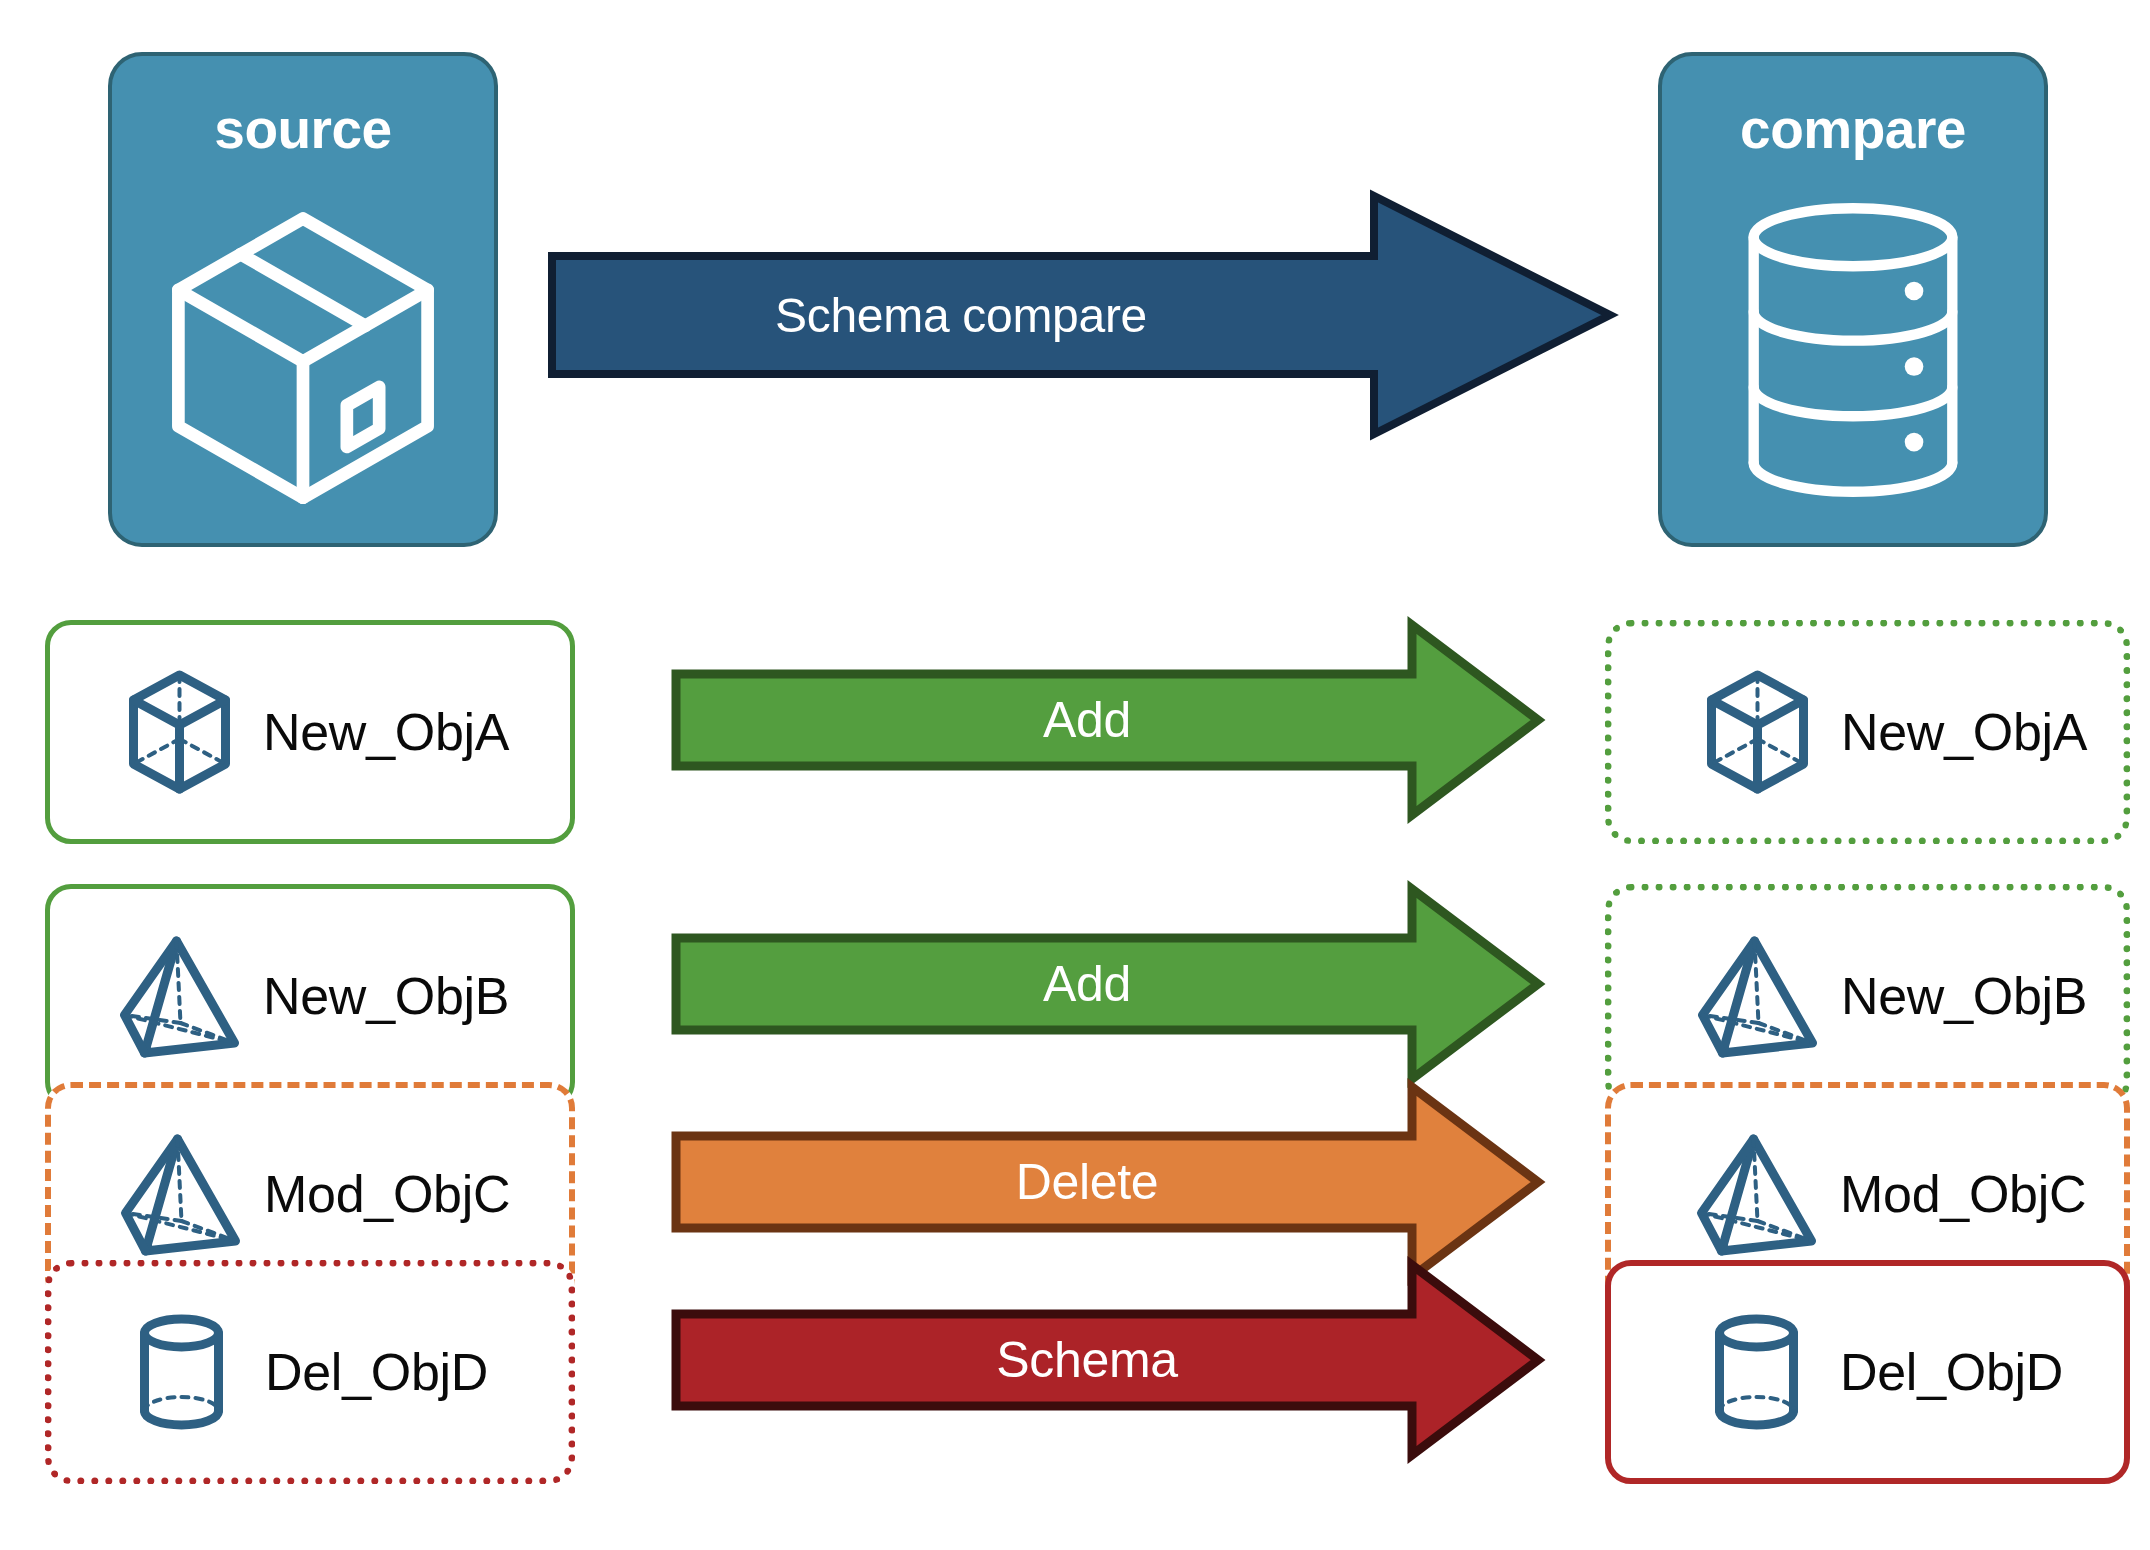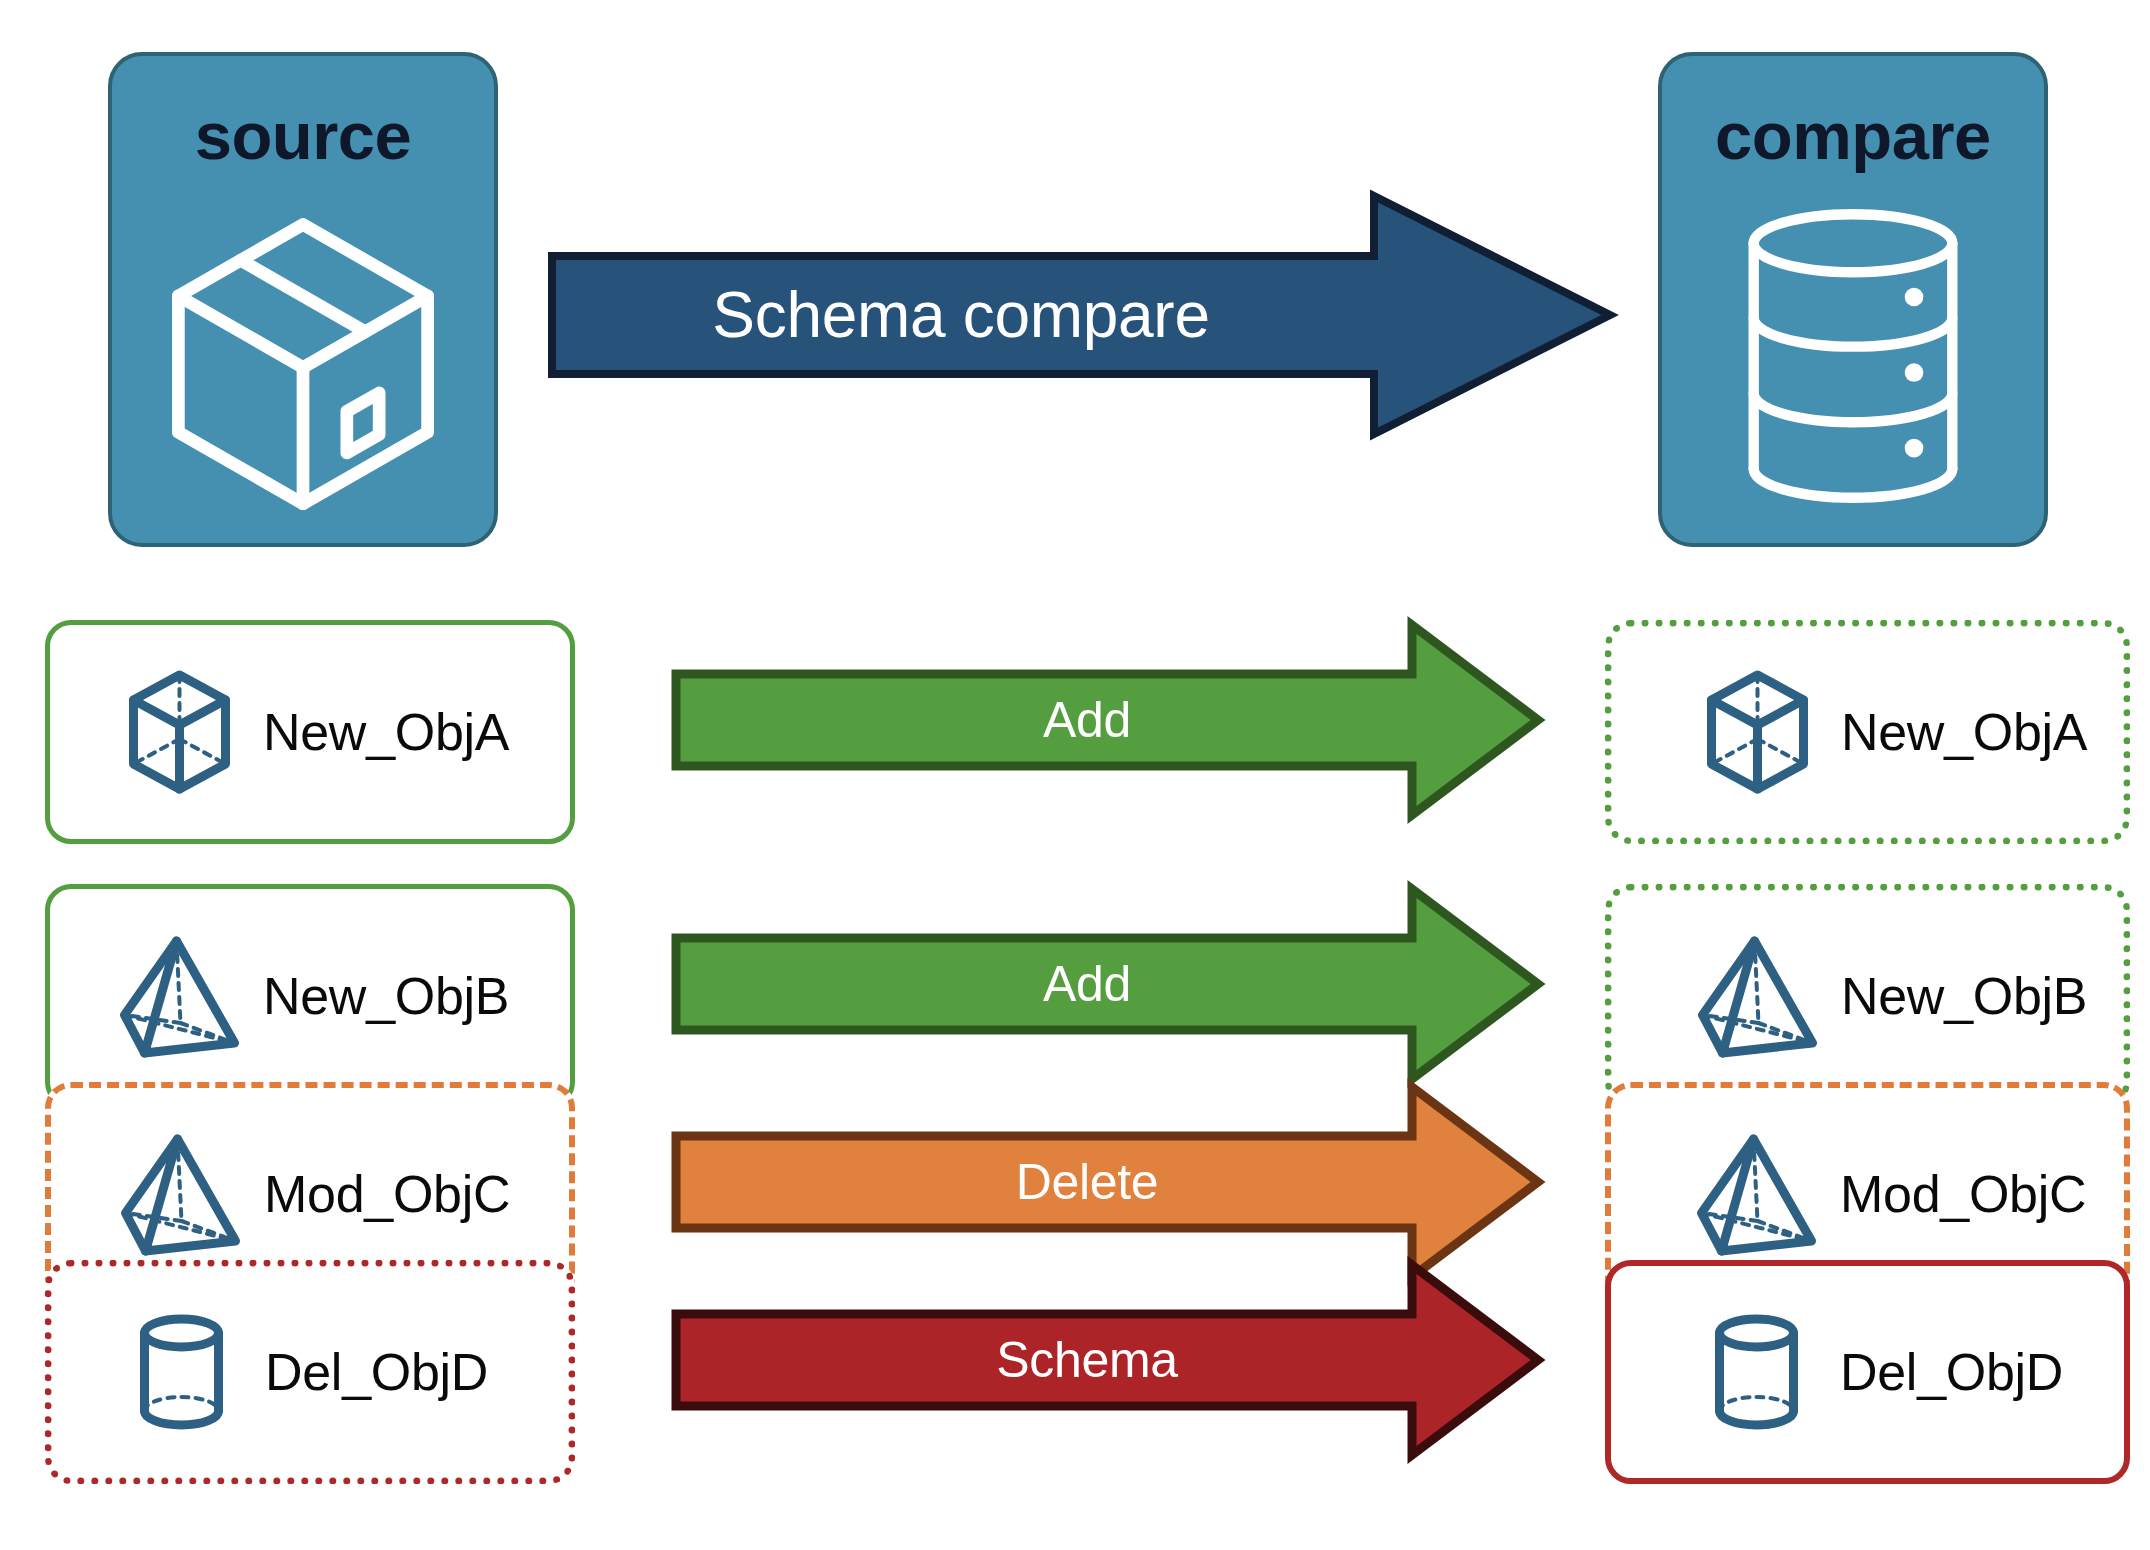--- a/index.html
+++ b/index.html
@@ -21,23 +21,23 @@
     position: absolute;
     background: #4590B0;
     border: 4px solid #2E6373;
     border-radius: 34px;
     box-sizing: border-box;
     display: flex;
     flex-direction: column;
     align-items: center;
   }
   .endpoint-title {
-    color: #0f172a;
+    color: #ffffff;
     font-weight: bold;
-    font-size: 67px;
+    font-size: 55px;
     line-height: 1;
     margin-top: 46px;
     letter-spacing: -0.5px;
     white-space: nowrap;
   }
   .endpoint-art {
     flex: 1;
     display: flex;
     align-items: center;
     justify-content: center;
@@ -169,21 +169,21 @@
       <circle cx="179" cy="161" r="9" fill="#ffffff"></circle>
       <circle cx="179" cy="234" r="9" fill="#ffffff"></circle>
     </svg>
   </div>
 </div>
 
 <div id="compare-arrow">
   <svg class="svg-full" viewBox="0 0 1066 250" preserveAspectRatio="none">
     <polygon points="4,66 826,66 826,6 1062,125 826,244 826,184 4,184" fill="#27537A" stroke="#101F33" stroke-width="8" stroke-linejoin="miter"></polygon>
   </svg>
-  <div style="position:absolute;left:0;top:0;width:826px;height:250px;display:flex;align-items:center;justify-content:center;color:#fff;font-size:64px;letter-spacing:-0.3px;">Schema compare</div>
+  <div style="position:absolute;left:0;top:0;width:826px;height:250px;display:flex;align-items:center;justify-content:center;color:#fff;font-size:48px;letter-spacing:-0.3px;">Schema compare</div>
 </div>
 
 <div class="row" id="row-0">
   <div class="obj-card left bd-solid-green">
     <div class="obj-icon">
       <svg class="svg-full" viewBox="0 0 120 130" aria-hidden="true">
         <g fill="none" stroke="#2E6083" stroke-width="9" stroke-linejoin="round" stroke-linecap="round">
           <path d="M14 33 L60 8 L106 33 L106 97 L60 122 L14 97 Z"></path>
           <path d="M14 33 L60 58 L106 33"></path>
           <path d="M60 58 L60 122"></path>

